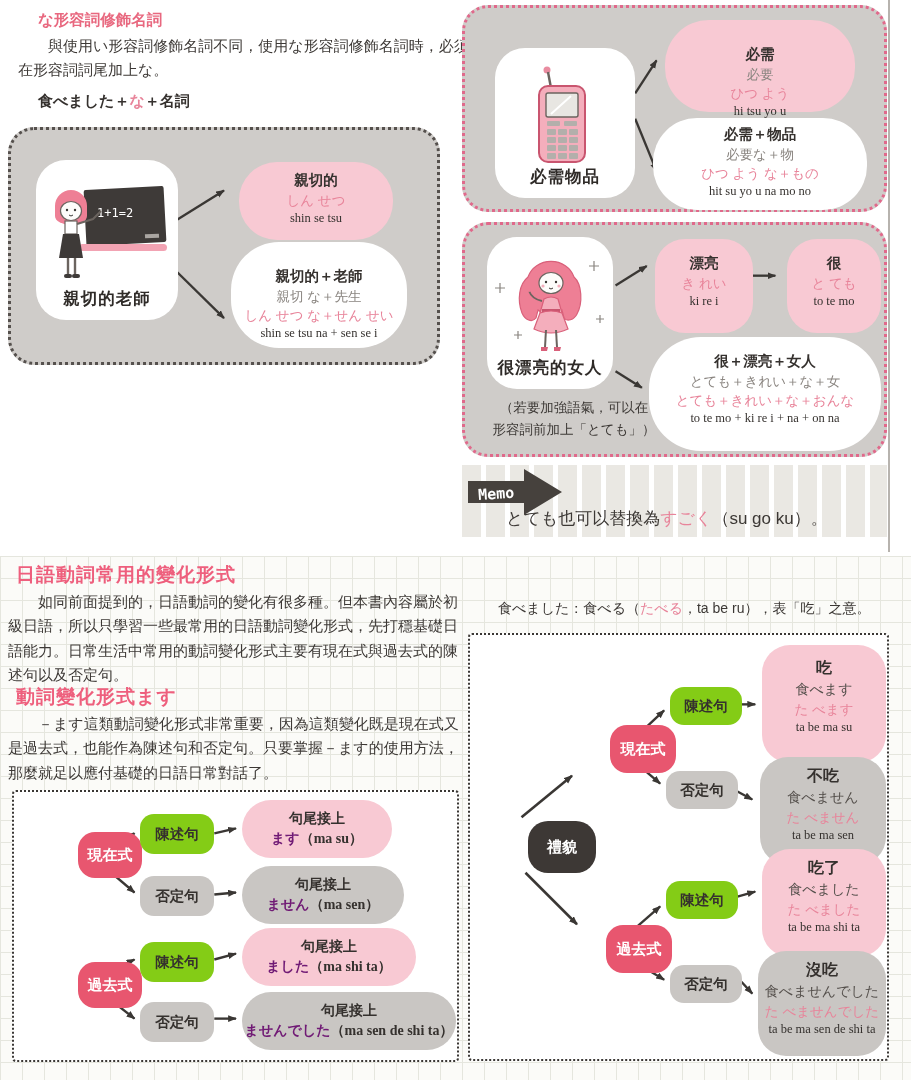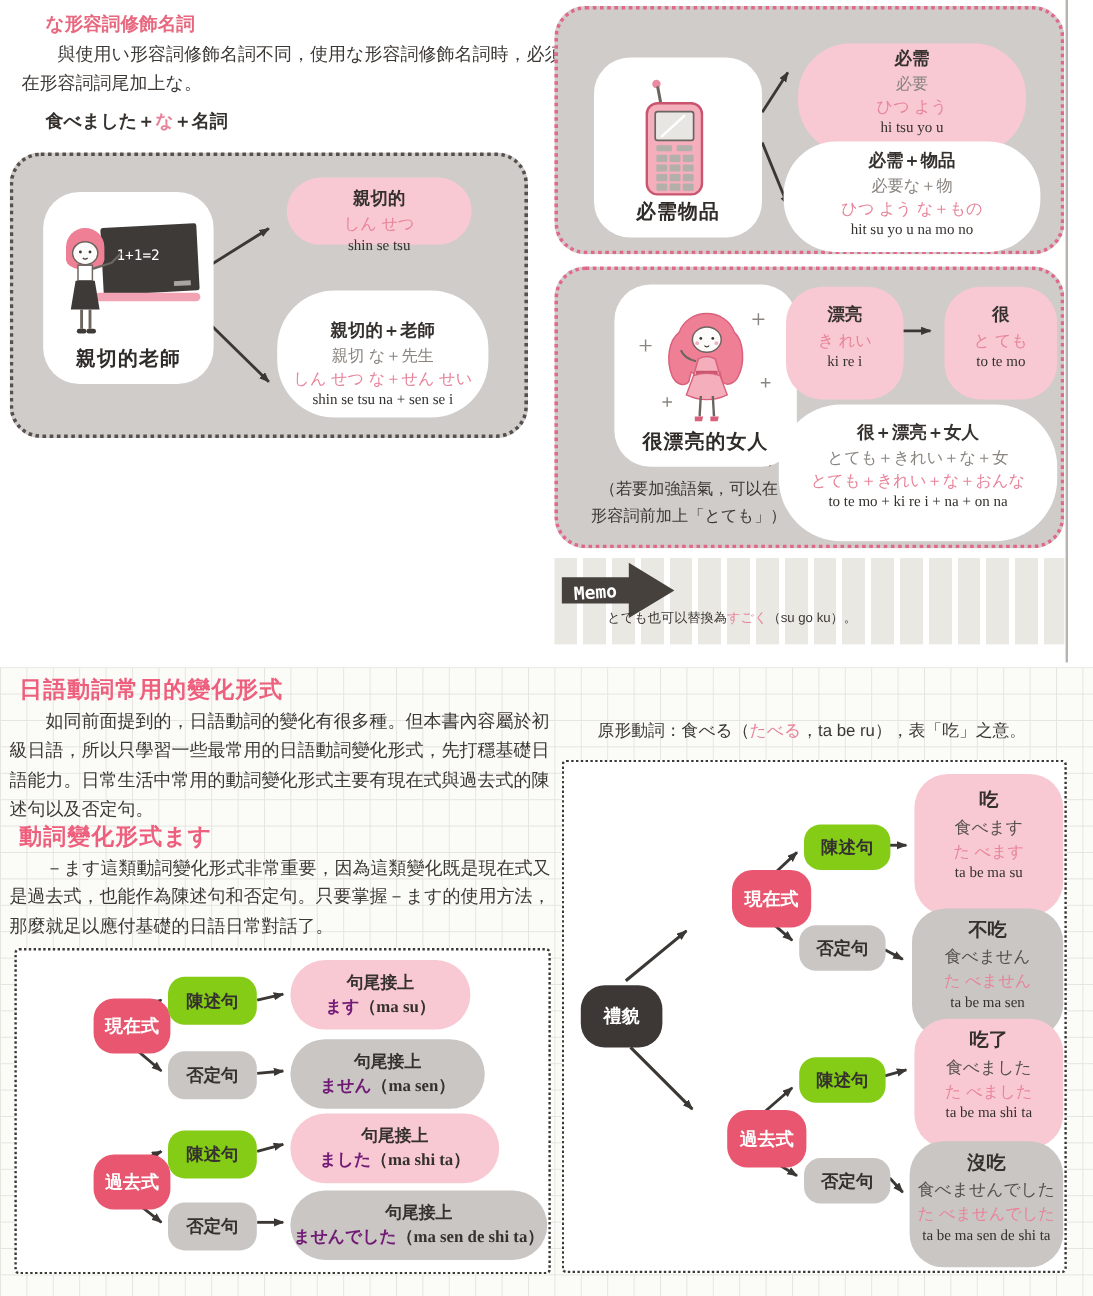--- a/index.html
+++ b/index.html
@@ -22,29 +22,29 @@
   .bubble.white{background:#ffffff;}
   .bubble.gray{background:#c9c6c3;}
   .l-word{font-weight:bold;color:#35312e;font-size:14.5px;}
   .l-word.big{font-size:16px;}
   .l-gloss{color:#8a8580;font-size:13.5px;}
   .l-jp{color:#55504c;font-size:14px;}
   .l-kana{color:#e8849a;font-size:13.5px;}
   .l-roman{color:#35312e;font-size:12.5px;}
   .caption{font-size:13.5px;color:#3c3835;line-height:1.6;}
   .memo-strip{background:repeating-linear-gradient(90deg,#eae8e3 0px,#eae8e3 19px,#ffffff 19px,#ffffff 24px);}
-  .memo-text{font-size:11px;color:#3c3835;}
+  .memo-text{font-size:17px;color:#3c3835;}
   .accent-pink{color:#e8849a;}
   .grid-bg{background-color:#fbfbf8;
     background-image:linear-gradient(#e5e6de 1px,transparent 1px),linear-gradient(90deg,#e5e6de 1px,transparent 1px);
     background-size:22px 22px;}
   .diagram-box{background:#ffffff;border:2.5px dotted #3a3734;border-radius:4px;box-sizing:border-box;}
   .node{display:flex;align-items:center;justify-content:center;font-weight:bold;box-sizing:border-box;text-align:center;}
   .node.accent{background:#e8566f;color:#fff;font-size:15px;border-radius:17px;margin-left:44px;}
-  .node.darknode{background:#3d3835;color:#fff;font-size:15px;border-radius:20px;}
+  .node.darknode{background:#3d3835;color:#fff;font-size:15px;border-radius:20px;margin-left:44px;}
   .node.pinknode{background:#84cc16;color:#35312e;font-size:14.5px;border-radius:14px;}
   .node.graynode{background:#c9c6c3;color:#35312e;font-size:14.5px;border-radius:14px;}
   .result{text-align:center;box-sizing:border-box;padding-top:8px;}
   .result .t1{font-weight:bold;font-size:14px;color:#35312e;line-height:1.45;}
   .result .t2{font-size:14px;font-weight:bold;line-height:1.45;}
   .result .t2 .k{color:#701a75;}
   .result .t2 .r{color:#35312e;}
   svg.overlay{position:absolute;left:0;top:0;width:100%;height:100%;pointer-events:none;}
   .page-edge{background:#b7b3ae;}
   .note-line{font-size:14px;white-space:nowrap;color:#3c3835;}
@@ -91,21 +91,21 @@
         <path d="M36 40 L52 35 L60 27" stroke="#6b645f" stroke-width="2" fill="none"></path>
         <path d="M22 50 L38 50 L42 74 L18 74 Z" fill="#3e3a38"></path>
         <line x1="27" y1="74" x2="27" y2="90" stroke="#6b645f" stroke-width="2.4"></line>
         <line x1="34" y1="74" x2="34" y2="90" stroke="#6b645f" stroke-width="2.4"></line>
         <rect x="23" y="90" width="8" height="4" rx="2" fill="#3e3a38"></rect>
         <rect x="31" y="90" width="8" height="4" rx="2" fill="#3e3a38"></rect>
       </svg>
       <div class="subject-label">親切的老師</div>
     </div>
 
-    <div class="abs bubble pink" style="left:228px;top:18px;width:154px;height:56px;border-radius:38px;padding-top:8px;">
+    <div class="abs bubble pink" style="left:228px;top:32px;width:154px;height:78px;border-radius:38px;padding-top:8px;">
       <div class="l-word">親切的</div>
       <div class="l-kana">しん せつ</div>
       <div class="l-roman roman">shin se tsu</div>
     </div>
 
     <div class="abs bubble white" style="left:220px;top:112px;width:176px;height:106px;border-radius:48px;padding-top:24px;">
       <div class="l-word">親切的＋老師</div>
       <div class="l-gloss">親切 な＋先生</div>
       <div class="l-kana">しん せつ な＋せん せい</div>
       <div class="l-roman roman">shin se tsu na + sen se i</div>
@@ -138,21 +138,21 @@
             <rect x="37" y="81" width="9" height="6" rx="1"></rect>
             <rect x="48" y="81" width="9" height="6" rx="1"></rect>
           <rect x="26" y="89" width="9" height="6" rx="1"></rect>
             <rect x="37" y="89" width="9" height="6" rx="1"></rect>
             <rect x="48" y="89" width="9" height="6" rx="1"></rect>
         </g>
       </svg>
       <div class="subject-label">必需物品</div>
     </div>
 
-    <div class="abs bubble pink" style="left:200px;top:28px;width:190px;height:92px;border-radius:44px;padding-top:3px;text-align:center;">
+    <div class="abs bubble pink" style="left:200px;top:12px;width:190px;height:92px;border-radius:44px;padding-top:24px;text-align:center;">
       <div class="l-word">必需</div>
       <div class="l-gloss">必要</div>
       <div class="l-kana">ひつ よう</div>
       <div class="l-roman roman">hi tsu yo u</div>
     </div>
 
     <div class="abs bubble white" style="left:188px;top:110px;width:214px;height:92px;border-radius:44px;padding-top:6px;">
       <div class="l-word">必需＋物品</div>
       <div class="l-gloss">必要な＋物</div>
       <div class="l-kana">ひつ よう な＋もの</div>
@@ -160,21 +160,21 @@
     </div>
   </div>
 
   <div class="abs panel dotted-pink" style="left:462px;top:222px;width:425px;height:235px;">
     <svg class="overlay" viewBox="0 0 425 235">
       <path d="M152 62 L184 42" stroke="#3a3734" stroke-width="2.4" fill="none" marker-end="url(#ah)"></path>
       <path d="M290 52 L316 52" stroke="#3a3734" stroke-width="2.4" fill="none" marker-end="url(#ah)"></path>
       <path d="M152 150 L179 167" stroke="#3a3734" stroke-width="2.4" fill="none" marker-end="url(#ah)"></path>
     </svg>
 
-    <div class="abs card" style="left:22px;top:12px;width:152px;height:152px;margin-left:25px;">
+    <div class="abs card" style="left:22px;top:12px;width:126px;height:152px;">
       <svg width="124" height="104" viewBox="0 0 124 104">
         <g stroke="#8a8580" stroke-width="1.2" fill="none">
           <path d="M12 30 v10 M7 35 h10"></path>
           <path d="M106 8 v10 M101 13 h10"></path>
           <path d="M112 62 v8 M108 66 h8"></path>
           <path d="M30 78 v8 M26 82 h8"></path>
         </g>
         <path d="M40 24 a24 22 0 0 1 46 0 c8 7 9 26 3 37 c-3 6 -10 8 -13 4 l-2 -8 c-10 5 -18 5 -24 0 l-2 8 c-4 5 -11 2 -14 -5 c-5 -13 -3 -29 6 -36 z" fill="#ee7f95" stroke="#d9607a" stroke-width="1.2"></path>
         <ellipse cx="63" cy="30" rx="12" ry="10.5" fill="#fdfcfa" stroke="#6b645f" stroke-width="1.2"></ellipse>
         <circle cx="58" cy="29" r="1.2" fill="#3a3734"></circle>
@@ -234,21 +234,21 @@
 
   <div class="abs grid-bg" style="left:0;top:556px;width:911px;height:524px;">
 
     <div class="abs h-main" style="left:16px;top:6px;">日語動詞常用的變化形式</div>
     <p class="abs para" style="left:8px;top:34px;width:452px;">如同前面提到的，日語動詞的變化有很多種。但本書內容屬於初級日語，所以只學習一些最常用的日語動詞變化形式，先打穩基礎日語能力。日常生活中常用的動詞變化形式主要有現在式與過去式的陳述句以及否定句。</p>
 
     <div class="abs h-main" style="left:16px;top:128px;">動詞變化形式ます</div>
     <p class="abs para" style="left:8px;top:156px;width:452px;">－ます這類動詞變化形式非常重要，因為這類變化既是現在式又是過去式，也能作為陳述句和否定句。只要掌握－ます的使用方法，那麼就足以應付基礎的日語日常對話了。</p>
 
     <div class="abs note-line" style="left:498px;top:44px;">
-      <span>原形動詞：食べる（</span><span class="accent-pink">たべる</span><span>，ta be ru），表「吃」之意。</span>
+      <span>食べました：食べる（</span><span class="accent-pink">たべる</span><span>，ta be ru），表「吃」之意。</span>
     </div>
 
     <div class="abs diagram-box" style="left:12px;top:234px;width:447px;height:272px;">
       <svg class="overlay" viewBox="0 0 447 272">
         <path d="M88 56 L121 42" stroke="#3a3734" stroke-width="2.4" fill="none" marker-end="url(#ah)"></path>
         <path d="M88 74 L121 102" stroke="#3a3734" stroke-width="2.4" fill="none" marker-end="url(#ah)"></path>
         <path d="M202 42 L224 37" stroke="#3a3734" stroke-width="2.4" fill="none" marker-end="url(#ah)"></path>
         <path d="M202 104 L224 102" stroke="#3a3734" stroke-width="2.4" fill="none" marker-end="url(#ah)"></path>
         <path d="M88 186 L121 170" stroke="#3a3734" stroke-width="2.4" fill="none" marker-end="url(#ah)"></path>
         <path d="M88 204 L121 230" stroke="#3a3734" stroke-width="2.4" fill="none" marker-end="url(#ah)"></path>

